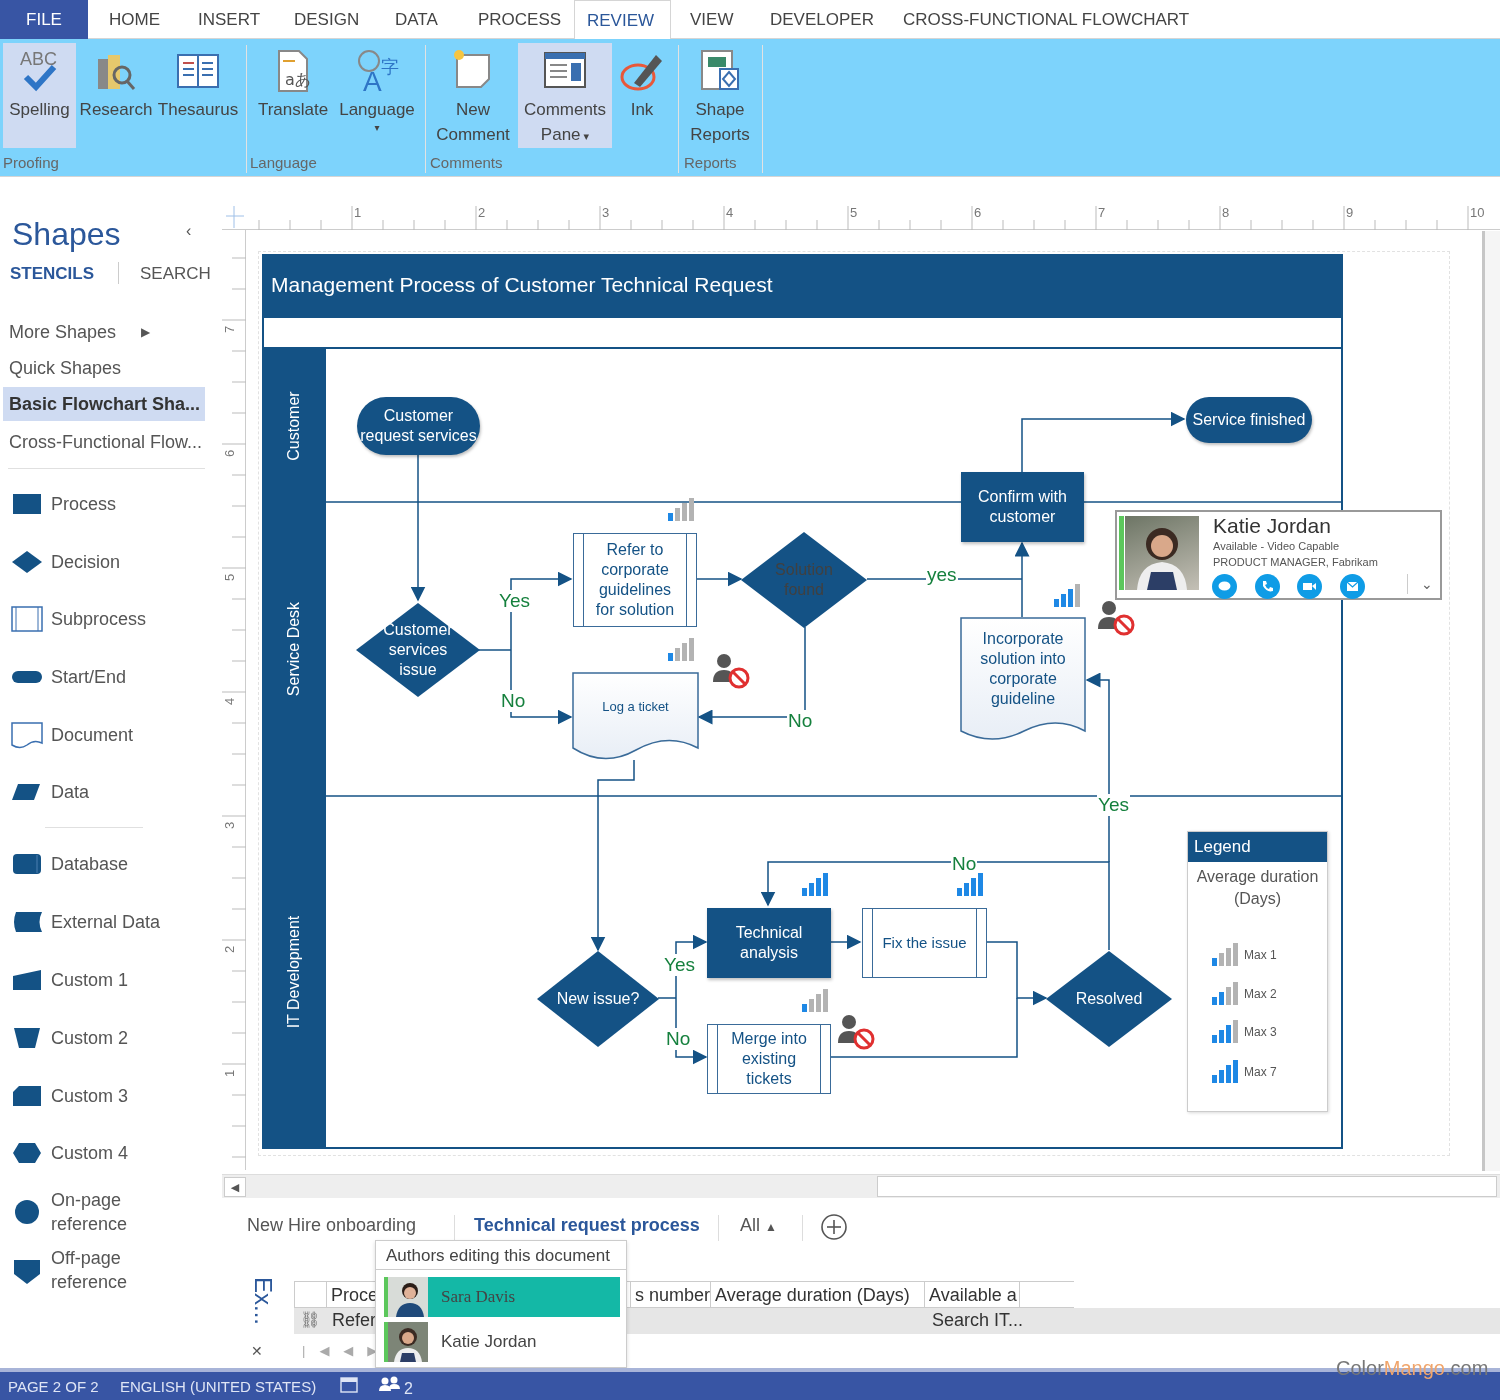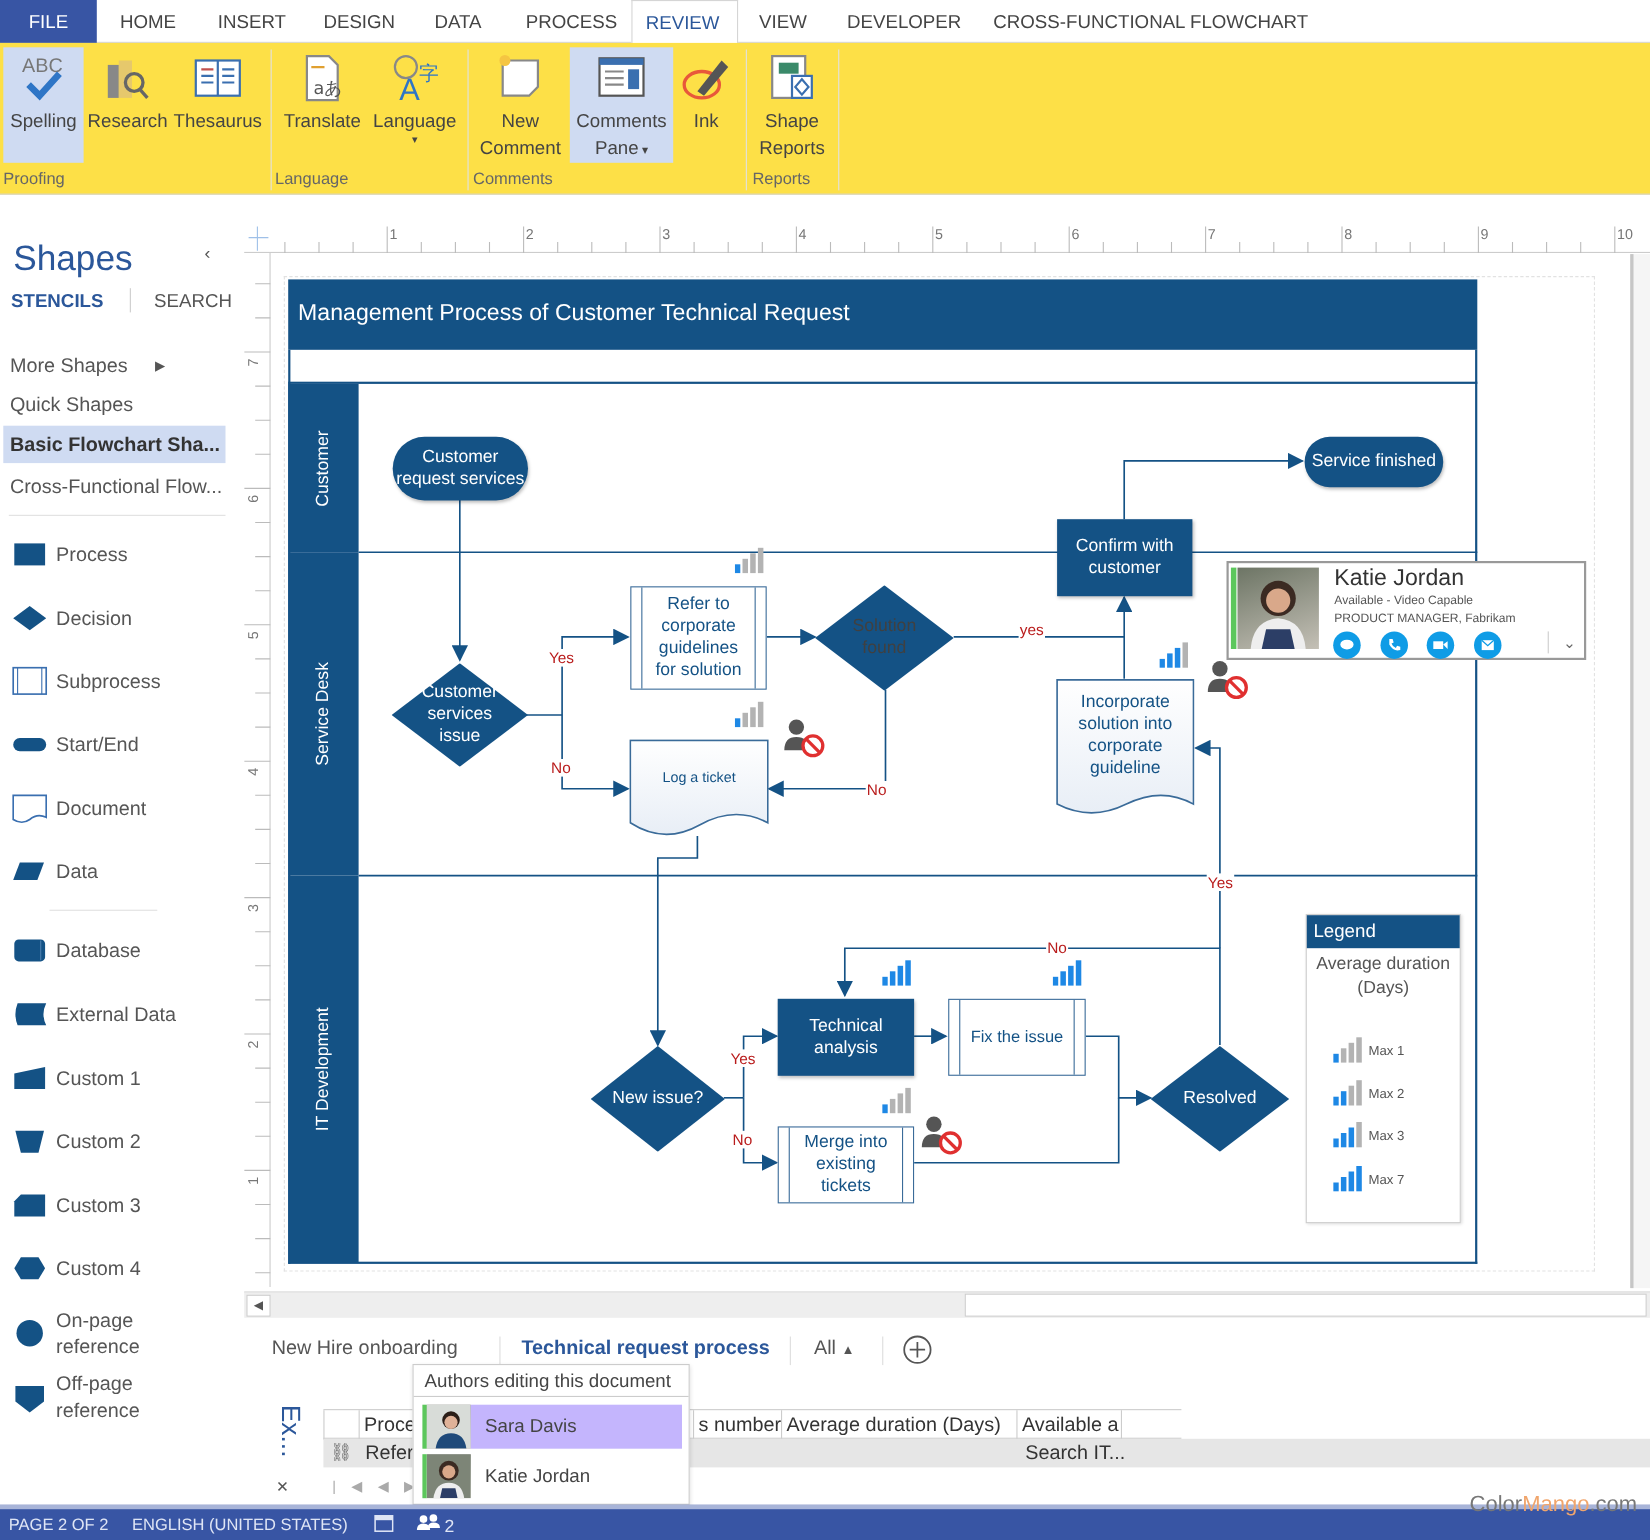--- a/index.html
+++ b/index.html
@@ -5,21 +5,21 @@
   * { box-sizing: border-box; margin: 0; padding: 0; }
   body { width: 1500px; height: 1400px; position: relative; background: #fff; font-family: "Liberation Sans", sans-serif; color: #444; overflow: hidden; }
 
   
   .tabbar { position: absolute; left: 0; top: 0; width: 1500px; height: 39px; border-bottom: 1px solid #d5d5d5; background: #fff; }
   .tab { position: absolute; top: 0; height: 39px; line-height: 39px; font-size: 17px; color: #444; padding: 0 12px; }
   .tab.file { background: #2b579a; color: #fff; left: 0; width: 88px; text-align: center; padding: 0; background: #3855a4; }
   .tab.active { color: #2b579a; border: 1px solid #d5d5d5; border-bottom: 1px solid #fff; background: #fff; height: 40px; }
 
   
-  .ribbon { position: absolute; left: 0; top: 39px; width: 1500px; height: 138px; border-bottom: 1px solid #d5d5d5; background: #fde047; }
+  .ribbon { position: absolute; left: 0; top: 39px; width: 1500px; height: 138px; border-bottom: 1px solid #d5d5d5; background: #7dd3fc; }
   .rbtn { position: absolute; top: 4px; height: 105px; text-align: center; font-size: 17px; color: #444; line-height: 25px; }
   .rbtn.sel { background: #cfdbf2; }
   .rbtn .ico { display: block; margin: 4px auto 2px; width: 48px; height: 48px; }
   .rgroup { position: absolute; top: 115px; font-size: 15px; color: #666; }
   .rsep { position: absolute; top: 6px; width: 1px; height: 128px; background: #e2e2e2; }
 
   
   .shapes-pane { position: absolute; left: 0; top: 178px; width: 218px; height: 1190px; background: #fff; }
   .pane-title { position: absolute; left: 12px; top: 38px; font-size: 32px; color: #2b579a; }
   .pane-collapse { position: absolute; left: 186px; top: 44px; font-size: 16px; color: #555; }
@@ -58,21 +58,21 @@
   .dw-grid { position: absolute; left: 54px; top: 6px; width: 1206px; height: 54px; }
   .dw-header { position: absolute; left: 0; top: 0; height: 27px; width: 780px; border-top: 1px solid #ccc; border-bottom: 1px solid #ccc; background: #fff; }
   .dw-cell { position: absolute; top: 0; height: 27px; line-height: 27px; font-size: 18px; color: #333; padding-left: 4px; border-left: 1px solid #ccc; white-space: nowrap; overflow: hidden; }
   .dw-row { position: absolute; left: 0; top: 27px; height: 26px; width: 1206px; background: #e6e6e6; }
   .dw-nav { position: absolute; left: 62px; top: 68px; font-size: 13px; color: #aaa; letter-spacing: 14px; }
 
   
   .authors { position: absolute; left: 375px; top: 1240px; width: 252px; height: 128px; background: #fff; border: 1px solid #ccc; box-shadow: 0 2px 4px rgba(0,0,0,0.15); }
   .authors-title { position: absolute; left: 0; top: 0; width: 250px; height: 29px; line-height: 29px; padding-left: 10px; font-size: 17px; color: #444; border-bottom: 1px solid #ccc; }
   .author { position: absolute; left: 8px; width: 236px; height: 40px; }
-  .author.hl .aname { background: #c4b5fd; }
+  .author.hl .aname { background: #14b8a6; font-family: Liberation Serif, serif; }
   .author .presence { position: absolute; left: 0; top: 0; width: 4px; height: 40px; background: #5cc75c; }
   .author .aphoto { position: absolute; left: 4px; top: 0; width: 40px; height: 40px; background: linear-gradient(#8a8f86, #c9c5bd); overflow: hidden; }
   .author .aname { position: absolute; left: 44px; top: 0; width: 192px; height: 40px; line-height: 40px; padding-left: 13px; font-size: 17px; color: #444; }
 
   
   .statusbar { position: absolute; left: 0; top: 1368px; width: 1500px; height: 32px; background: #3855a4; border-top: 4px solid #a8b4d8; color: #dfe5f5; font-size: 15px; }
   .sb-item { position: absolute; top: 6px; }
   .watermark { position: absolute; left: 1336px; top: 1357px; font-size: 20px; color: #777; }
   .watermark .mango { color: #f0a56c; }
 
@@ -83,21 +83,21 @@
   .lane-label span { position: absolute; left: 50%; top: 50%; transform: translate(-50%,-50%) rotate(-90deg); white-space: nowrap; }
   .node { position: absolute; display: flex; align-items: center; justify-content: center; text-align: center; font-size: 16px; line-height: 20px; }
   .node.dark { background: #145285; color: #fff; }
   .node.term { border-radius: 30px; box-shadow: 1px 2px 3px rgba(0,0,0,0.25); }
   .node.sub { background: #fff; color: #145285; border: 1.5px solid #3a6b99; }
   .node.sub::before, .node.sub::after { content: ""; position: absolute; top: 0; bottom: 0; width: 1px; background: #3a6b99; }
   .node.sub::before { left: 9px; }
   .node.sub::after { right: 9px; }
   .node.text { color: #145285; }
   .diamond-wrap { position: absolute; }
-  .edge-label { position: absolute; font-size: 14px; color: #b91c1c; background: #fff; padding: 0 1px; }
+  .edge-label { position: absolute; font-size: 19px; color: #15803d; background: #fff; padding: 0 1px; }
 
   .contact-card { position: absolute; left: 1115px; top: 510px; width: 327px; height: 90px; background: #fff; border: 2px solid #999; }
   .cc-presence { position: absolute; left: 2px; top: 4px; width: 5px; height: 74px; background: #5cc75c; }
   .cc-photo { position: absolute; left: 8px; top: 4px; width: 74px; height: 74px; background: linear-gradient(160deg, #6d7565, #c4c0b6); overflow: hidden; }
   .cc-name { position: absolute; left: 96px; top: 2px; font-size: 21px; color: #333; }
   .cc-status { position: absolute; left: 96px; top: 28px; font-size: 11px; color: #555; }
   .cc-title { position: absolute; left: 96px; top: 44px; font-size: 11px; color: #555; }
   .cc-btn { position: absolute; top: 62px; width: 25px; height: 25px; border-radius: 50%; background: #0f9ce6; }
   .cc-more { position: absolute; left: 304px; top: 64px; font-size: 14px; color: #666; }
   .cc-sep { position: absolute; left: 290px; top: 62px; width: 1px; height: 20px; background: #ccc; }

